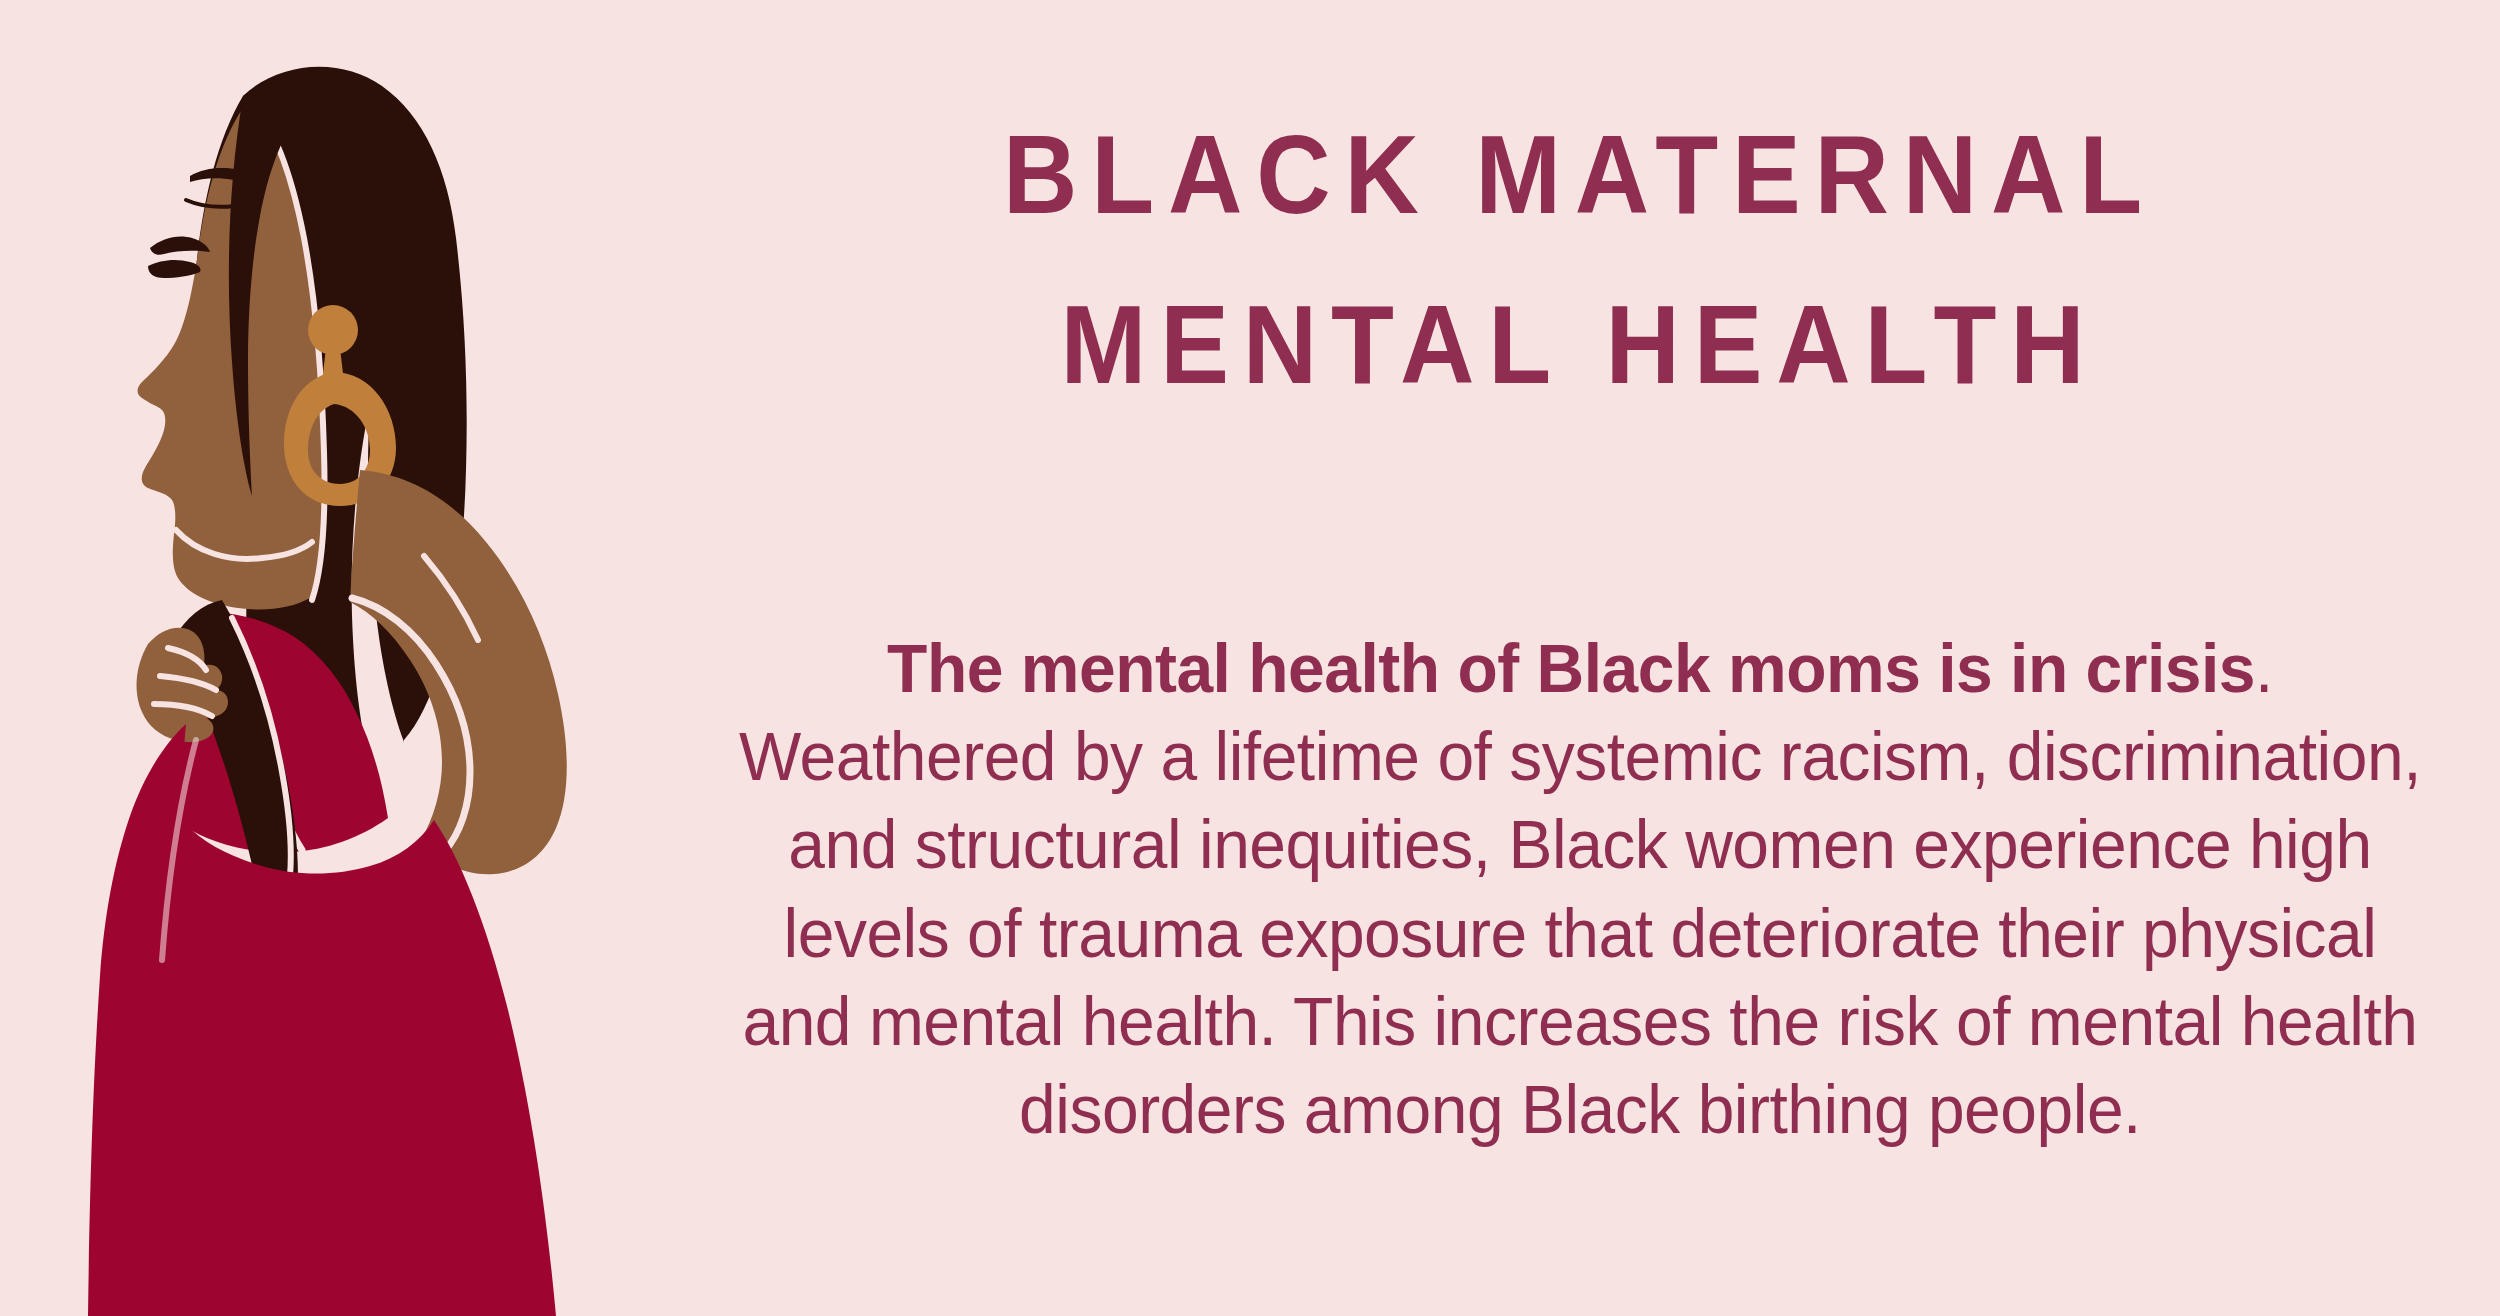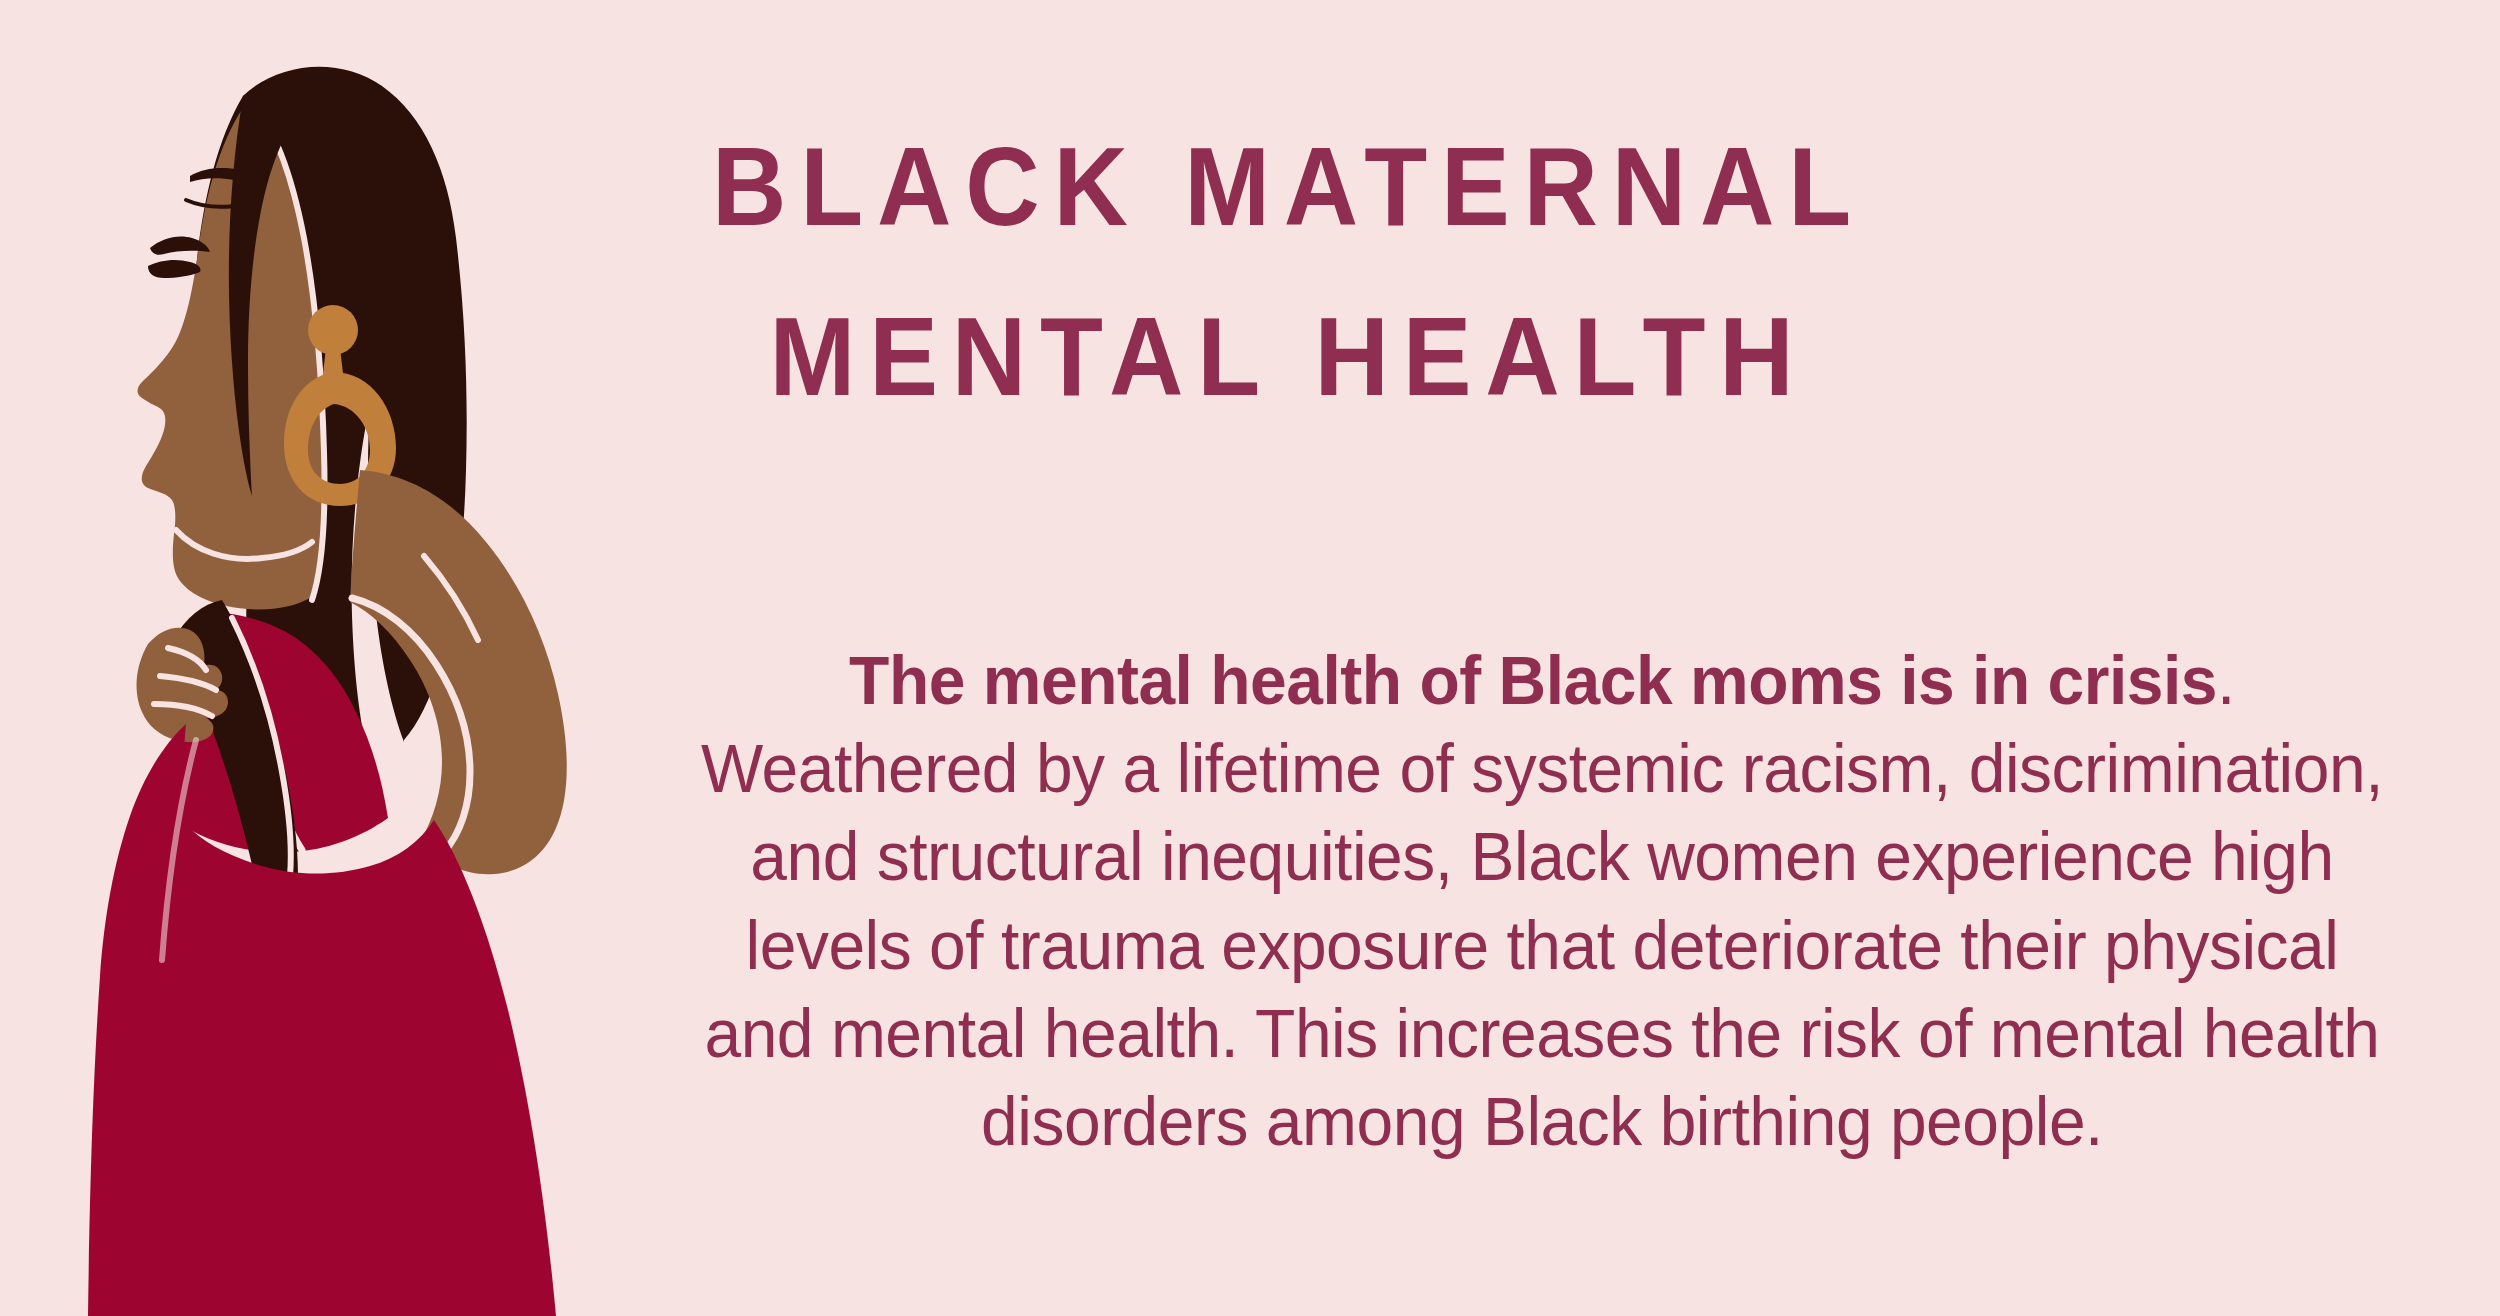--- a/index.html
+++ b/index.html
@@ -27,30 +27,30 @@
   }
   .illustration svg {
     display: block;
     width: 100%;
     height: 100%;
   }
 
   
   .content {
     position: absolute;
-    left: 622px;
+    left: 660px;
     top: 0;
     width: 1840px;
     height: 1316px;
     display: flex;
     flex-direction: column;
     justify-content: flex-start;
-    align-items: flex-start;
+    align-items: center;
     box-sizing: border-box;
-    padding: 16px 40px;
+    padding: 4px 40px;
   }
 
   .headline {
     margin-top: 86px;
     text-align: center;
     color: #8f2e50;
     font-family: "Liberation Sans Narrow", "Liberation Sans", sans-serif;
     font-weight: bold;
     font-size: 112px;
     line-height: 1.52;

